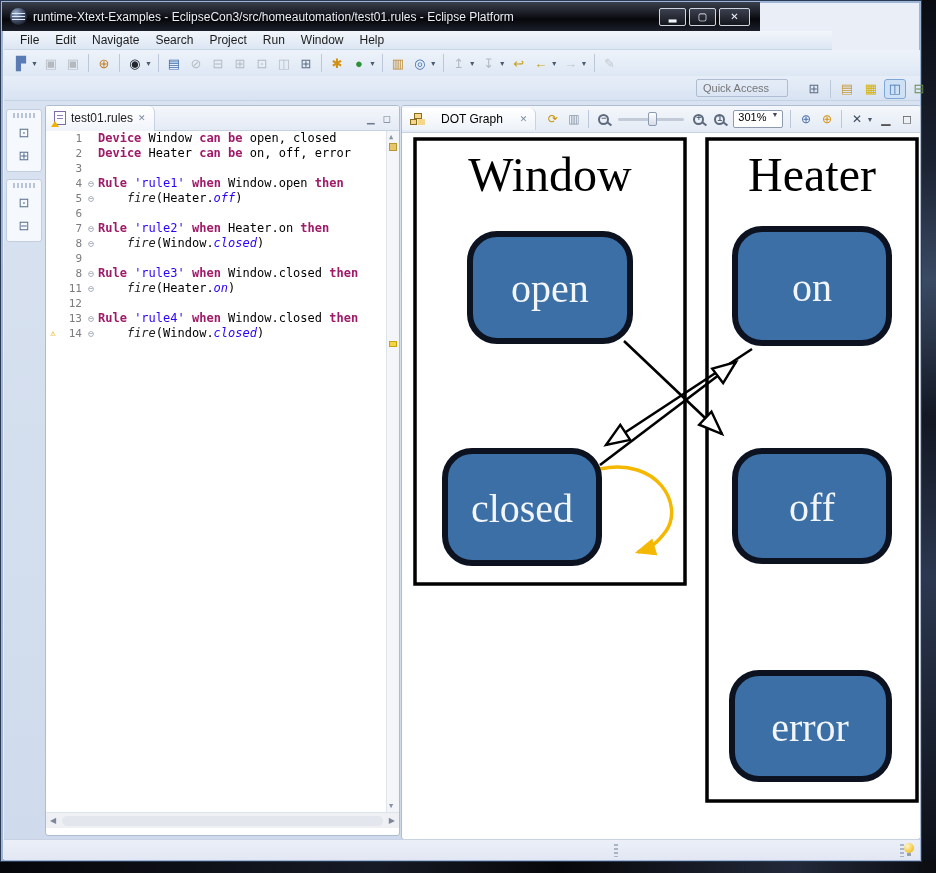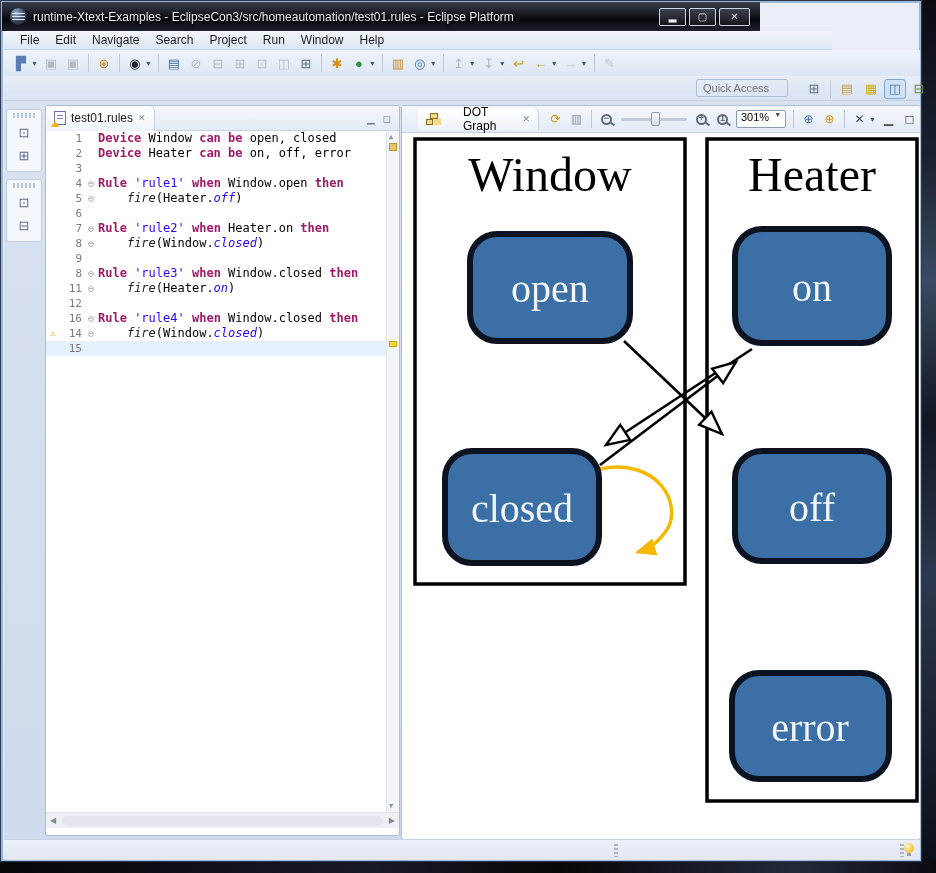--- a/index.html
+++ b/index.html
@@ -103,23 +103,23 @@
   .mark-warn { position:absolute; top:210px; left:2px; width:8px; height:6px; background:#f5d341; border:1px solid #c7a50e; }
 
   .hscroll { height:16px; background:#eef0f4; border-top:1px solid #dfe4ec; display:flex; align-items:center; }
   .hscroll .larr,.hscroll .rarr { font-size:8px; color:#7e8799; padding:0 4px; }
   .hscroll .track { flex:1; height:10px; margin:0 2px; background:#e3e6ec; border-radius:5px; }
 
   
   .graph-panel { left:397px; top:4px; width:520px; height:735px; }
   .dot-tabbar { height:27px; background:linear-gradient(180deg,#f4f7fb,#e4ebf5);
     border-bottom:1px solid #c7d3e2; display:flex; align-items:center; }
-  .dot-tab { height:22px; display:flex; align-items:center; gap:23px; padding:0 8px;
+  .dot-tab { height:22px; display:flex; align-items:center; gap:17px; padding:0 8px;
     background:linear-gradient(180deg,#ffffff,#eef3f9); border-right:1px solid #c7d3e2;
-    border-top-right-radius:6px; font-size:12px;margin-left:16px; }
+    border-top-right-radius:6px; font-size:12px; }
   .orgchart { width:14px; height:12px; position:relative; flex:none; }
   .orgchart::before { content:""; position:absolute; left:4px; top:0; width:6px; height:4px;
     background:#f4d78a; border:1px solid #8a6d1d; }
   .orgchart::after { content:""; position:absolute; left:0; bottom:0; width:5px; height:4px;
     background:#f4d78a; border:1px solid #8a6d1d; box-shadow:8px 0 0 #f4d78a, 8px 0 0 0 #f4d78a; outline:none; }
   .orgchart i { position:absolute; right:0; bottom:0; width:5px; height:4px; background:#f4d78a; border:1px solid #8a6d1d; }
   .dot-tools { display:flex; align-items:center; padding-left:6px; flex:1; }
   .dti { width:19px; height:19px; display:inline-flex; align-items:center; justify-content:center;
     font-size:12px; margin:0 1px; flex:none; }
   .mag { width:11px; height:11px; border:2px solid #5d6a7d; border-radius:50%; position:relative;
@@ -263,23 +263,22 @@
             <div class="code-line"><span class="g-warn"></span><span class="g-num">3</span><span class="g-fold"></span></div>
             <div class="code-line"><span class="g-warn"></span><span class="g-num">4</span><span class="g-fold">⊖</span><span class="seg-kw">Rule</span><span class="seg-pl"> </span><span class="seg-str">'rule1'</span><span class="seg-pl"> </span><span class="seg-kw">when</span><span class="seg-pl"> Window.open </span><span class="seg-kw">then</span></div>
             <div class="code-line"><span class="g-warn"></span><span class="g-num">5</span><span class="g-fold">⊖</span><span class="seg-pl">    </span><span class="seg-fire">fire</span><span class="seg-pl">(Heater.</span><span class="seg-xref">off</span><span class="seg-pl">)</span></div>
             <div class="code-line"><span class="g-warn"></span><span class="g-num">6</span><span class="g-fold"></span></div>
             <div class="code-line"><span class="g-warn"></span><span class="g-num">7</span><span class="g-fold">⊖</span><span class="seg-kw">Rule</span><span class="seg-pl"> </span><span class="seg-str">'rule2'</span><span class="seg-pl"> </span><span class="seg-kw">when</span><span class="seg-pl"> Heater.on </span><span class="seg-kw">then</span></div>
             <div class="code-line"><span class="g-warn"></span><span class="g-num">8</span><span class="g-fold">⊖</span><span class="seg-pl">    </span><span class="seg-fire">fire</span><span class="seg-pl">(Window.</span><span class="seg-xref">closed</span><span class="seg-pl">)</span></div>
             <div class="code-line"><span class="g-warn"></span><span class="g-num">9</span><span class="g-fold"></span></div>
             <div class="code-line"><span class="g-warn"></span><span class="g-num">8</span><span class="g-fold">⊖</span><span class="seg-kw">Rule</span><span class="seg-pl"> </span><span class="seg-str">'rule3'</span><span class="seg-pl"> </span><span class="seg-kw">when</span><span class="seg-pl"> Window.closed </span><span class="seg-kw">then</span></div>
             <div class="code-line"><span class="g-warn"></span><span class="g-num">11</span><span class="g-fold">⊖</span><span class="seg-pl">    </span><span class="seg-fire">fire</span><span class="seg-pl">(Heater.</span><span class="seg-xref">on</span><span class="seg-pl">)</span></div>
             <div class="code-line"><span class="g-warn"></span><span class="g-num">12</span><span class="g-fold"></span></div>
-            <div class="code-line"><span class="g-warn"></span><span class="g-num">16</span><span class="g-fold">⊖</span><span class="seg-kw">Rule</span><span class="seg-pl"> </span><span class="seg-str">'rule4'</span><span class="seg-pl"> </span><span class="seg-kw">when</span><span class="seg-pl"> Window.closed </span><span class="seg-kw">then</span></div>
+            <div class="code-line"><span class="g-warn"></span><span class="g-num">13</span><span class="g-fold">⊖</span><span class="seg-kw">Rule</span><span class="seg-pl"> </span><span class="seg-str">'rule4'</span><span class="seg-pl"> </span><span class="seg-kw">when</span><span class="seg-pl"> Window.closed </span><span class="seg-kw">then</span></div>
             <div class="code-line"><span class="g-warn">⚠</span><span class="g-num">14</span><span class="g-fold">⊖</span><span class="seg-pl">    </span><span class="seg-fire">fire</span><span class="seg-pl">(Window.</span><span class="seg-xref">closed</span><span class="seg-pl">)</span></div>
-            <div class="code-line cur"><span class="g-warn"></span><span class="g-num">15</span><span class="g-fold"></span></div>
           </div>
         <div class="vruler">
           <span class="up">▲</span>
           <span class="mark-occ"></span>
           <span class="mark-warn"></span>
           <span class="down">▼</span>
         </div>
       </div>
       <div class="hscroll">
         <span class="larr">◀</span>

